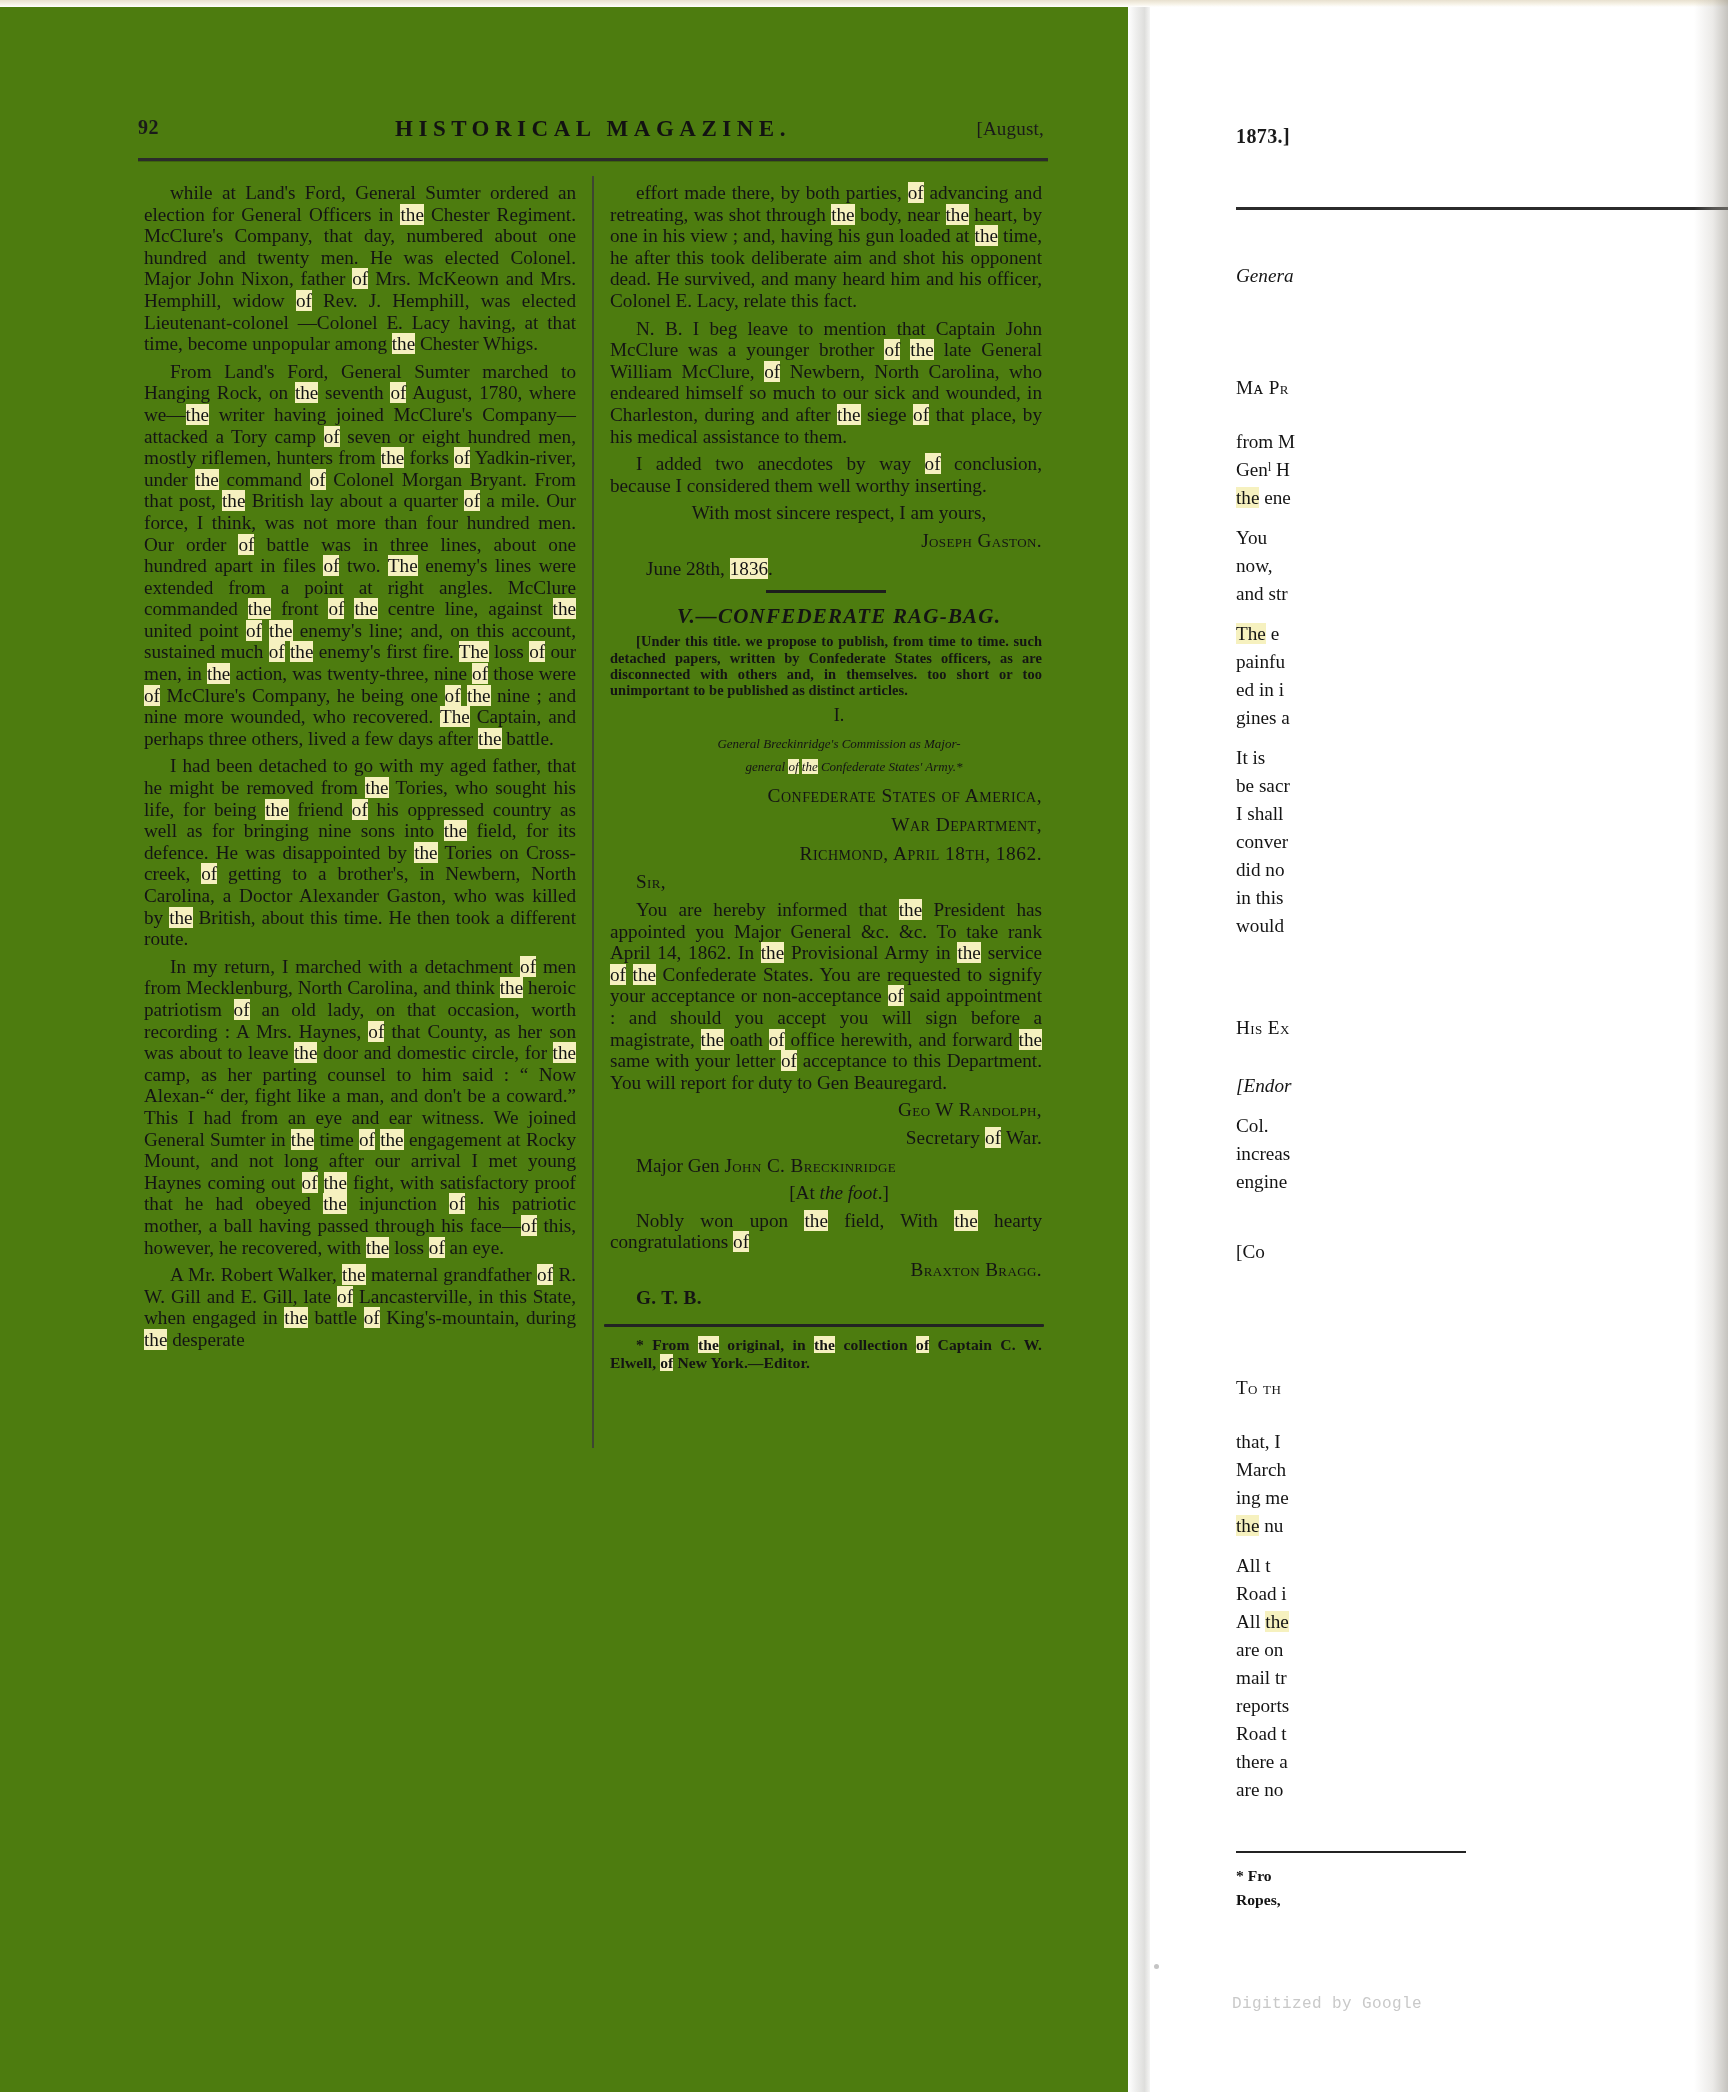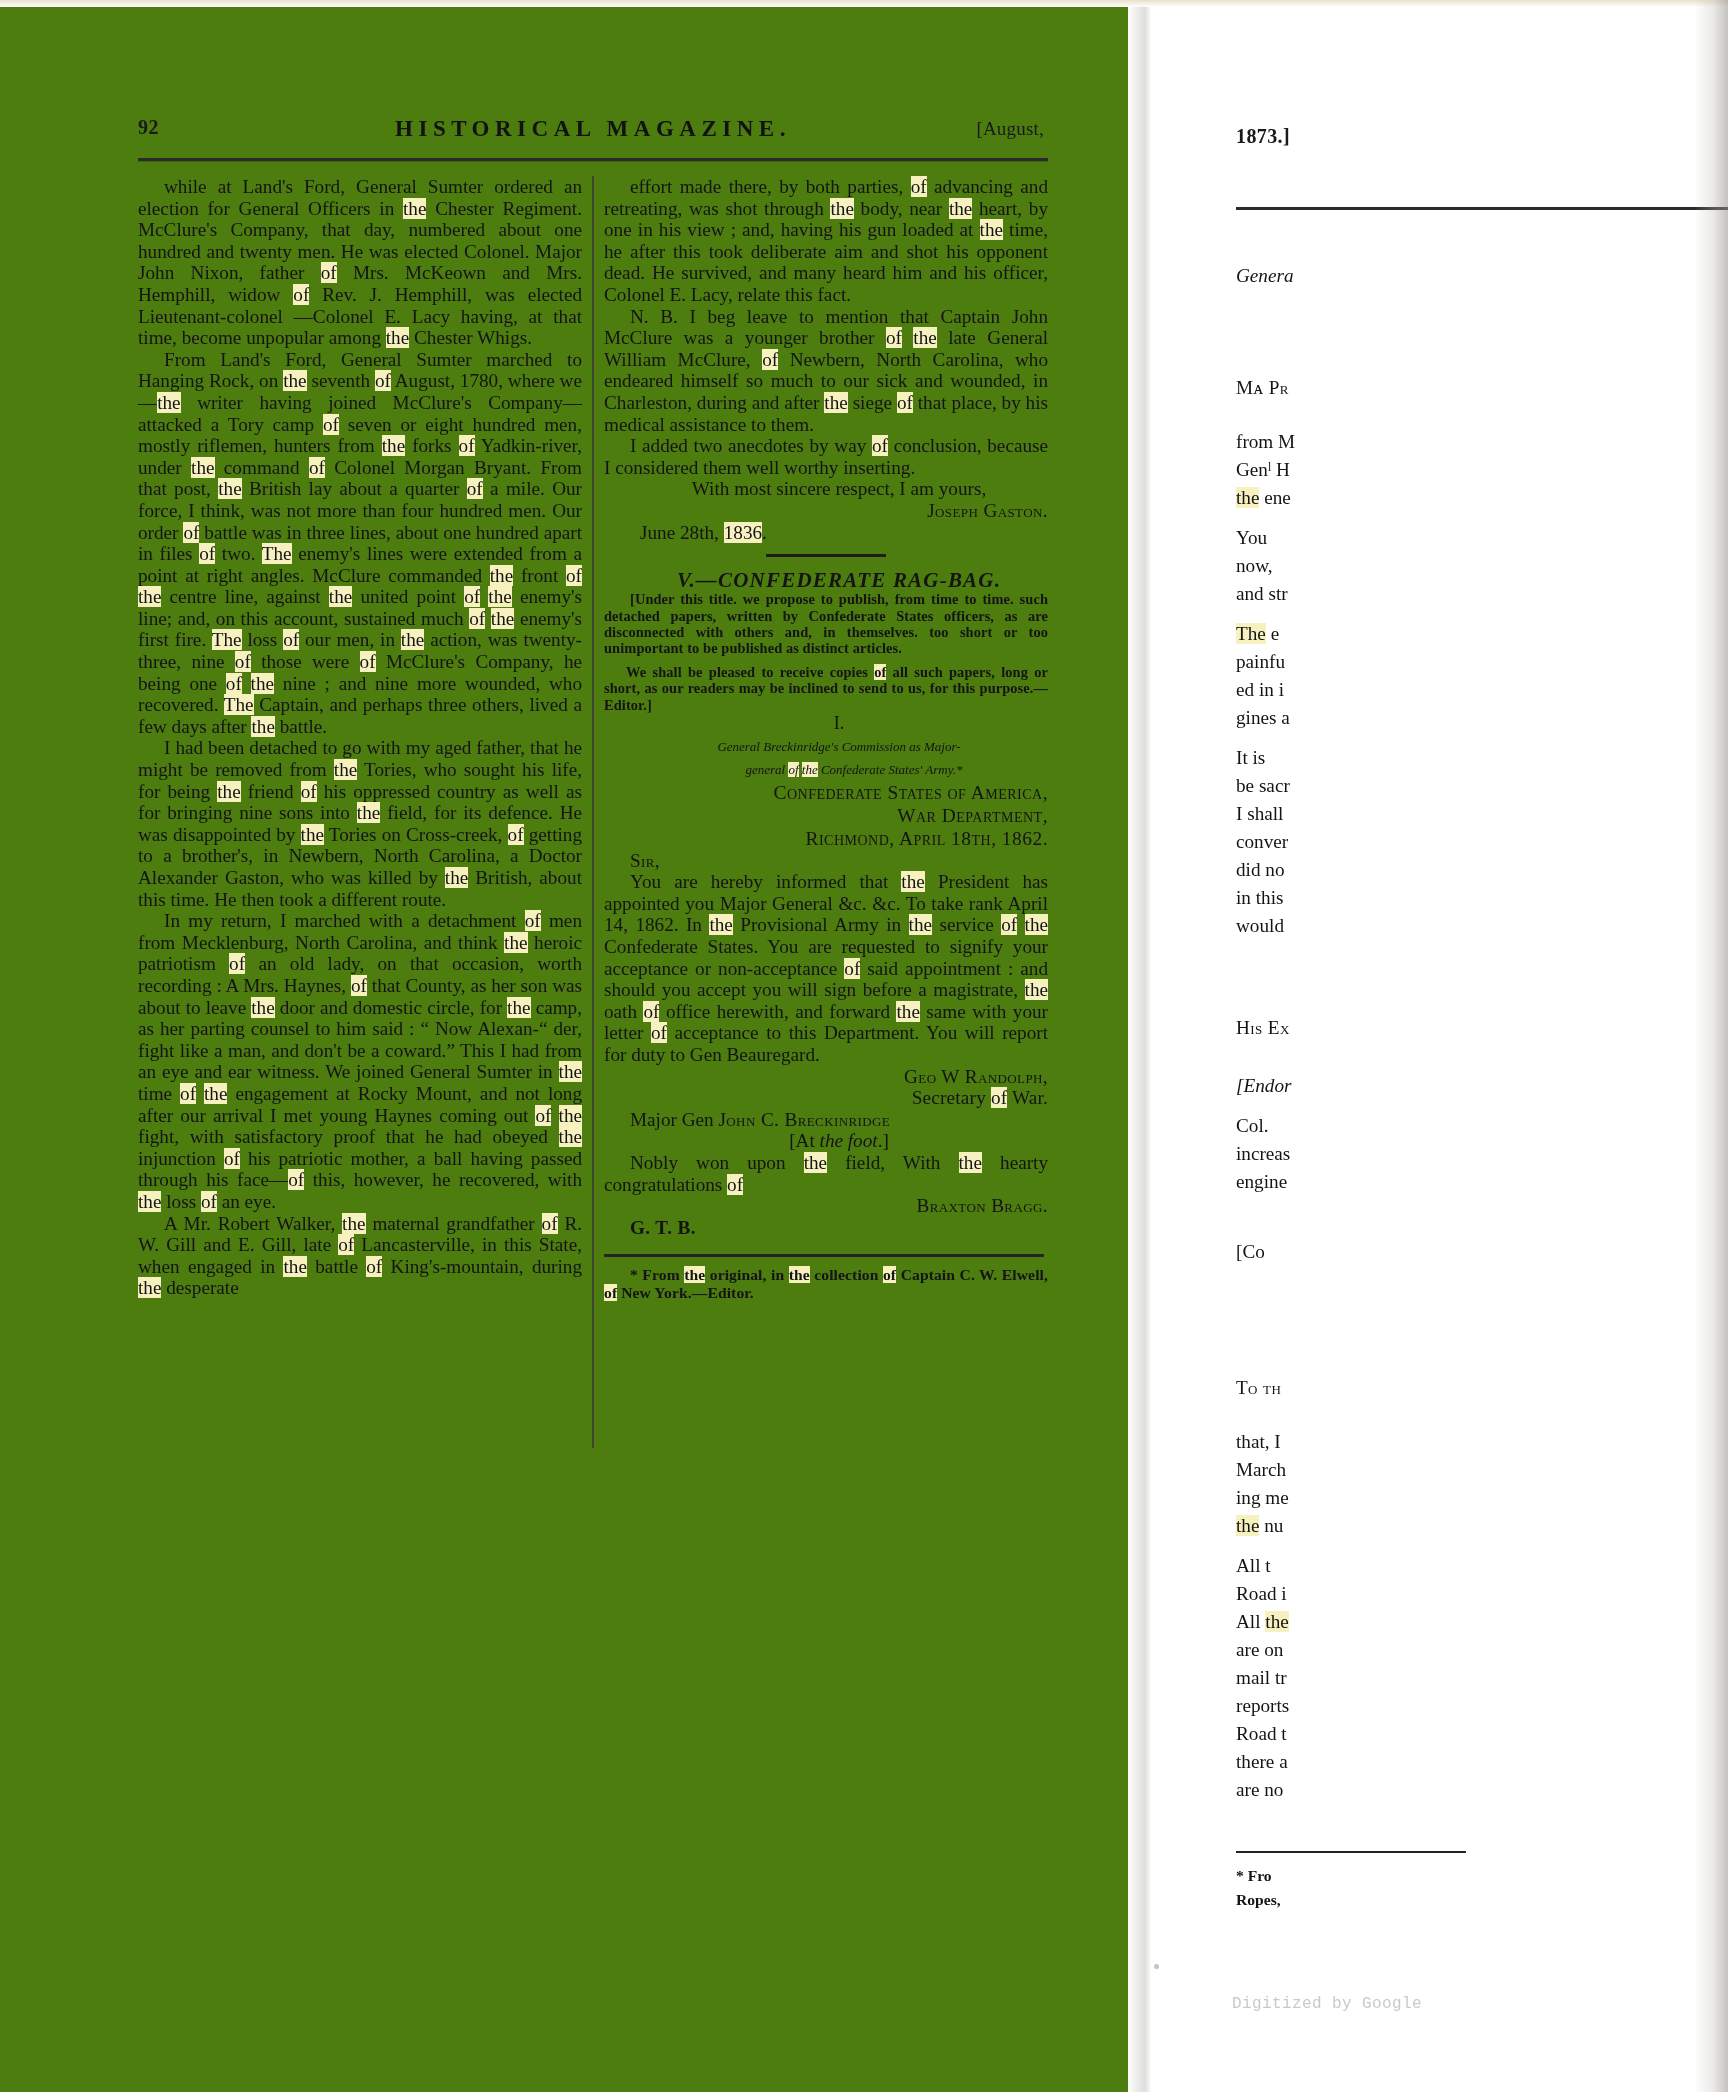--- a/index.html
+++ b/index.html
@@ -66,21 +66,21 @@
   
   .col{
     position:absolute;top:176px;width:444px;
     font-size:19.2px;line-height:21.6px;
     color:#141414;
     text-align:justify;
     -webkit-hyphens:none;hyphens:none;
   }
   #col-left{left:138px;}
   #col-right{left:604px;}
-  .col p{margin:0;text-indent:26px;}
+  .col p{margin:6px;text-indent:26px;}
   
   .hl{background:#f6f1bf;}
   
   .sig-line{text-align:right;margin:0;text-indent:0;letter-spacing:.2px;}
   .sig-sc{font-variant:small-caps;letter-spacing:.4px;}
   .centered{text-align:center;text-indent:0;margin:0;}
   .dateline{text-align:left;text-indent:0;margin:0;padding-left:10px;}
   .short-rule{
     width:120px;height:2.5px;background:#1d1d1d;margin:11px auto 13px auto;
   }
@@ -183,21 +183,20 @@
       <p class="centered">With most sincere respect, I am yours,</p>
       <p class="sig-line sig-sc">Joseph Gaston.</p>
 
       <p class="dateline"><span>June 28th, </span><span class="hl">1836</span><span>.</span></p>
 
       <div class="short-rule"></div>
 
       <p class="sect-head">V.—CONFEDERATE RAG-BAG.</p>
 
       <p class="editor-note">[Under this title. we propose to publish, from time to time. such detached papers, written by Confederate States officers, as are disconnected with others and, in themselves. too short or too unimportant to be published as distinct articles.</p>
-      <p class="editor-note ind"><span>We shall be pleased to receive copies </span><span class="hl">of</span><span> all such papers, long or short, as our readers may be inclined to send to us, for this purpose.—Editor.]</span></p>
 
       <p class="roman-num">I.</p>
 
       <p class="doc-title"><span>General Breckinridge's Commission as Major-</span><span class="l2"><span>general </span><span class="hl">of</span><span> </span><span class="hl">the</span><span> Confederate States' Army.*</span></span></p>
 
       <p class="letterhead">Confederate States of America,</p>
       <p class="letterhead">War Department,</p>
       <p class="letterhead">Richmond, April 18th, 1862.</p>
 
       <p class="salutation">Sir,</p>

